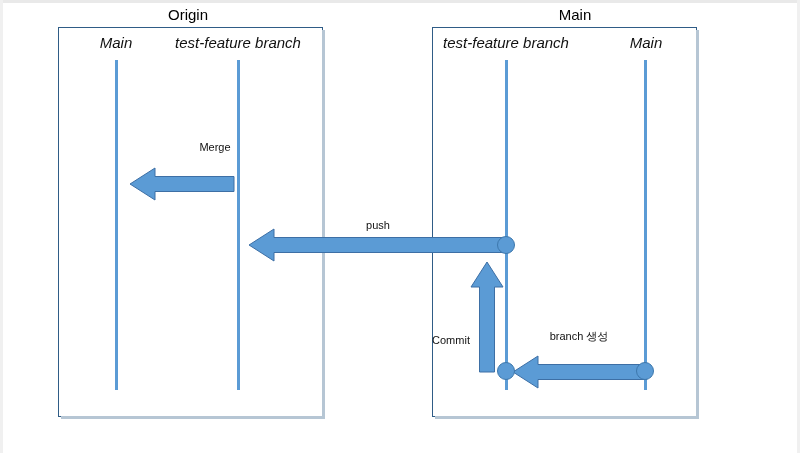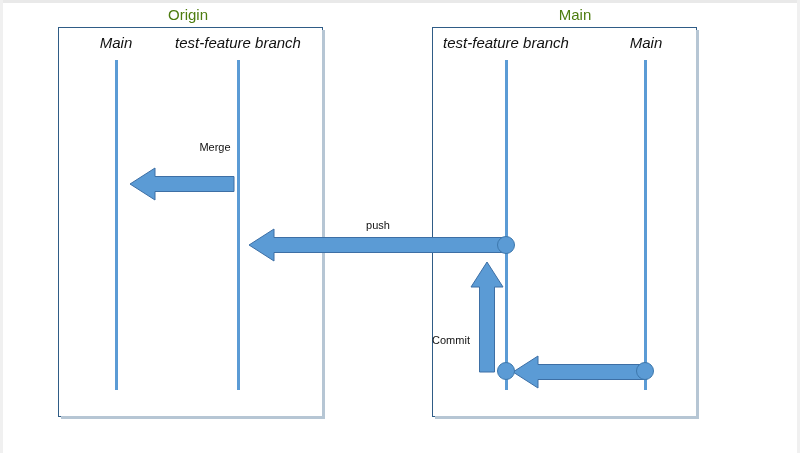--- a/index.html
+++ b/index.html
@@ -55,21 +55,21 @@
     right: -3px;
     bottom: -3px;
     width: 3px;
     background: #b6c6d4;
   }
   
   .group-title {
     position: absolute;
     text-align: center;
     font-size: 15px;
-    color: #4d7c0f;
+    color: #000000;
     white-space: nowrap;
   }
   .branch-label {
     position: absolute;
     text-align: center;
     font-size: 15px;
     color: #111111;
     white-space: nowrap;
     font-style: italic;
   }
@@ -157,20 +157,21 @@
   <svg class="arrow-svg" style="left:248px; top:228px;" width="258" height="34" viewBox="0 0 258 34">
     <polygon class="arrow-shape" points="1,17 26,1 26,9.5 257,9.5 257,24.5 26,24.5 26,33"></polygon>
   </svg>
 
   <div class="arrow-label" style="left:411px; top:313px; width:80px;margin-top:21px;">Commit</div>
 
   <svg class="arrow-svg" style="left:470px; top:261px;" width="34" height="112" viewBox="0 0 34 112">
     <polygon class="arrow-shape" points="17,1 33,26 24.5,26 24.5,111 9.5,111 9.5,26 1,26"></polygon>
   </svg>
 
+  <div class="arrow-label" style="left:519px; top:329px; width:120px;">branch 생성</div>
 
   <svg class="arrow-svg" style="left:512px; top:355px;" width="136" height="34" viewBox="0 0 136 34">
     <polygon class="arrow-shape" points="1,17 26,1 26,9.5 135,9.5 135,24.5 26,24.5 26,33"></polygon>
   </svg>
 
   <div class="commit-dot" style="left:497px; top:236px;"></div>
 
   <div class="commit-dot" style="left:497px; top:362px;"></div>
 
   <div class="commit-dot" style="left:636px; top:362px;"></div>

